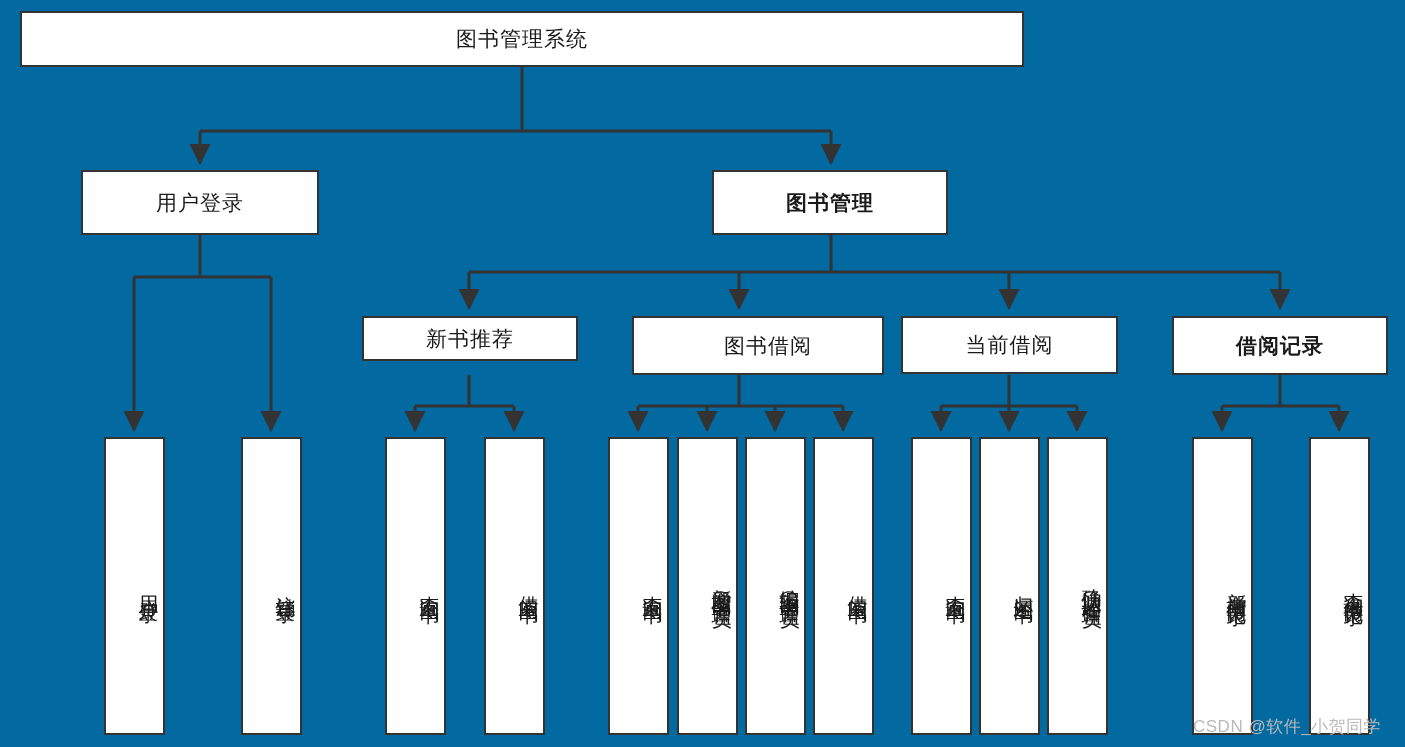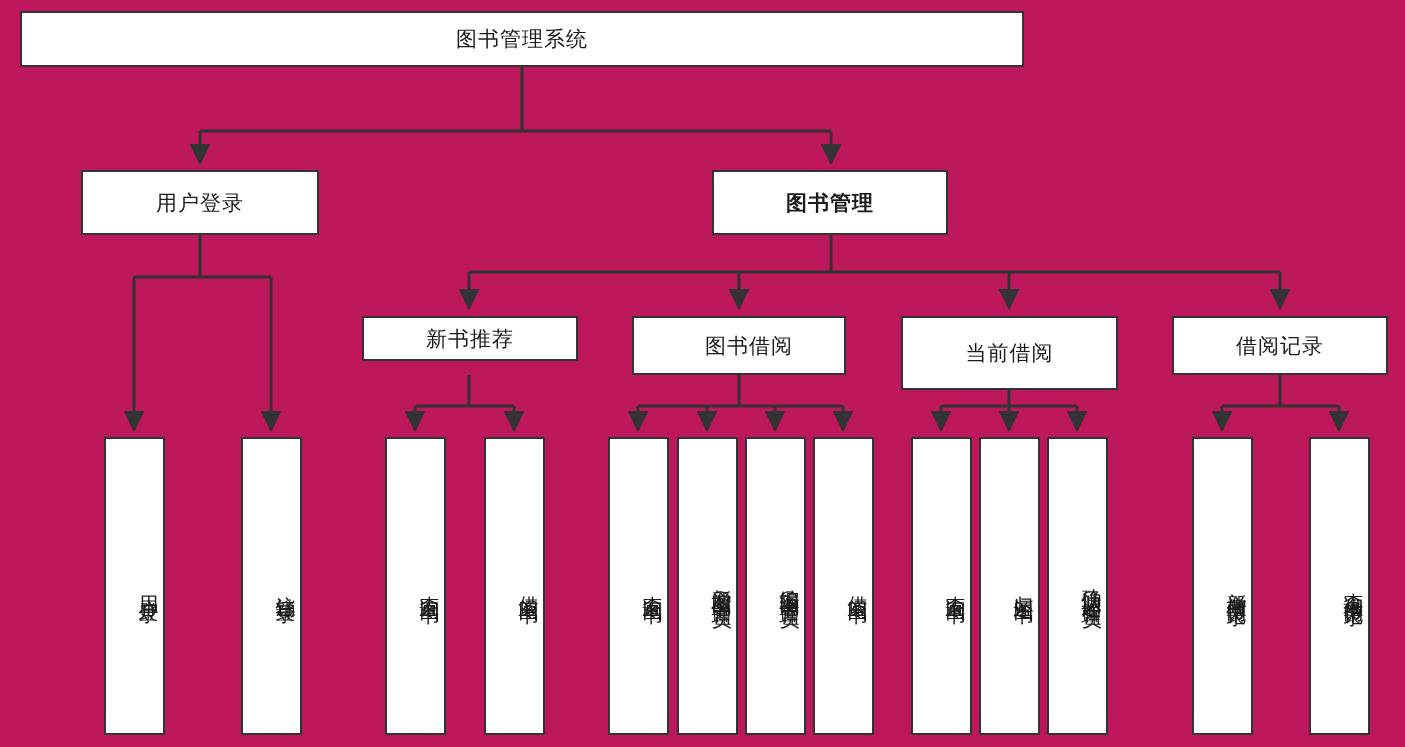--- a/index.html
+++ b/index.html
@@ -7,21 +7,21 @@
     padding: 0;
     background: #ffffff;
   }
   body {
     font-family: "Liberation Sans", "DejaVu Sans", sans-serif;
   }
   #canvas {
     position: relative;
     width: 1405px;
     height: 747px;
-    background: #be185d;
+    background: #0369a1;
     overflow: hidden;
   }
   svg#edges {
     position: absolute;
     left: 0;
     top: 0;
     width: 1405px;
     height: 747px;
     pointer-events: none;
   }
@@ -126,27 +126,27 @@
   <div class="node horiz" style="left:81px; top:170px; width:238px; height:65px;">
     <span>用户登录</span>
   </div>
   <div class="node horiz" style="left:712px; top:170px; width:236px; height:65px;font-weight:bold;">
     <span>图书管理</span>
   </div>
 
   <div class="node horiz" style="left:362px; top:316px; width:216px; height:45px;">
     <span>新书推荐</span>
   </div>
-  <div class="node horiz" style="left:632px; top:316px; width:214px; height:59px;padding-left:20px;">
+  <div class="node horiz" style="left:632px; top:316px; width:252px; height:59px;padding-left:20px;">
     <span>图书借阅</span>
   </div>
-  <div class="node horiz" style="left:901px; top:316px; width:217px; height:74px;">
+  <div class="node horiz" style="left:901px; top:316px; width:217px; height:58px;">
     <span>当前借阅</span>
   </div>
-  <div class="node horiz" style="left:1172px; top:316px; width:216px; height:59px;">
+  <div class="node horiz" style="left:1172px; top:316px; width:216px; height:59px;font-weight:bold;">
     <span>借阅记录</span>
   </div>
 
   <div class="node vert" style="left:104px; top:437px; width:61px; height:298px;">
     <span class="vtext">用户登录</span>
   </div>
   <div class="node vert" style="left:241px; top:437px; width:61px; height:298px;">
     <span class="vtext">注销登录</span>
   </div>
 
@@ -180,14 +180,15 @@
     <span class="vtext">确认归还（管理员）</span>
   </div>
 
   <div class="node vert" style="left:1192px; top:437px; width:61px; height:298px;">
     <span class="vtext">新增借阅记录</span>
   </div>
   <div class="node vert" style="left:1309px; top:437px; width:61px; height:298px;">
     <span class="vtext">查询借阅记录</span>
   </div>
 
+  <div class="watermark" style="left:1193px; top:715px;">CSDN @软件_小贺同学</div>
 
 </div>
 
 </body></html>

